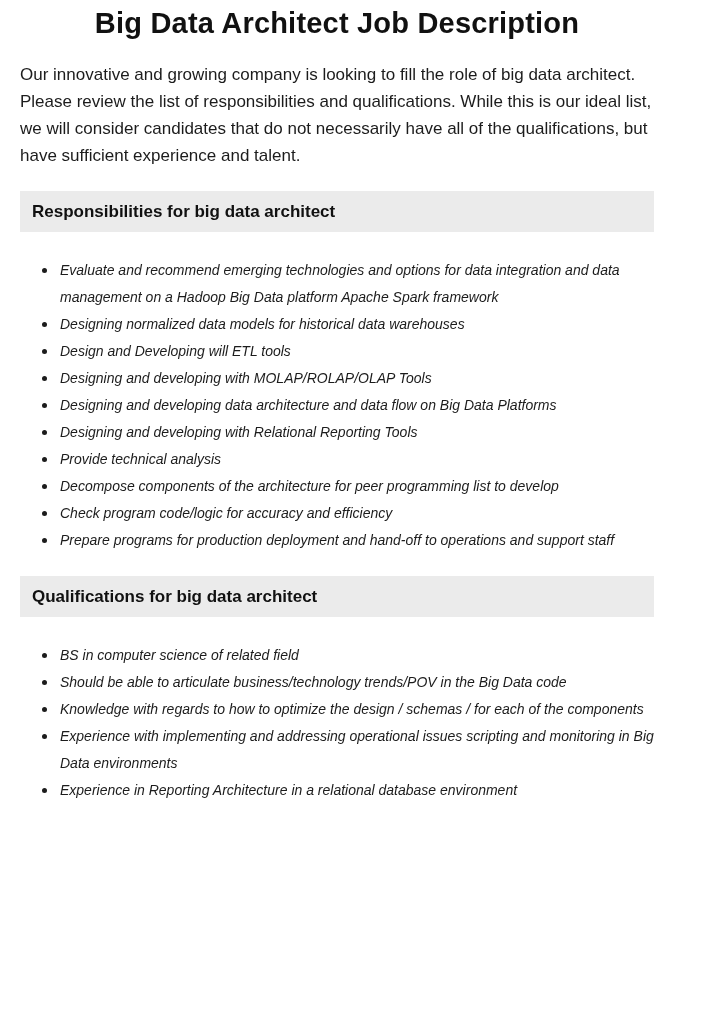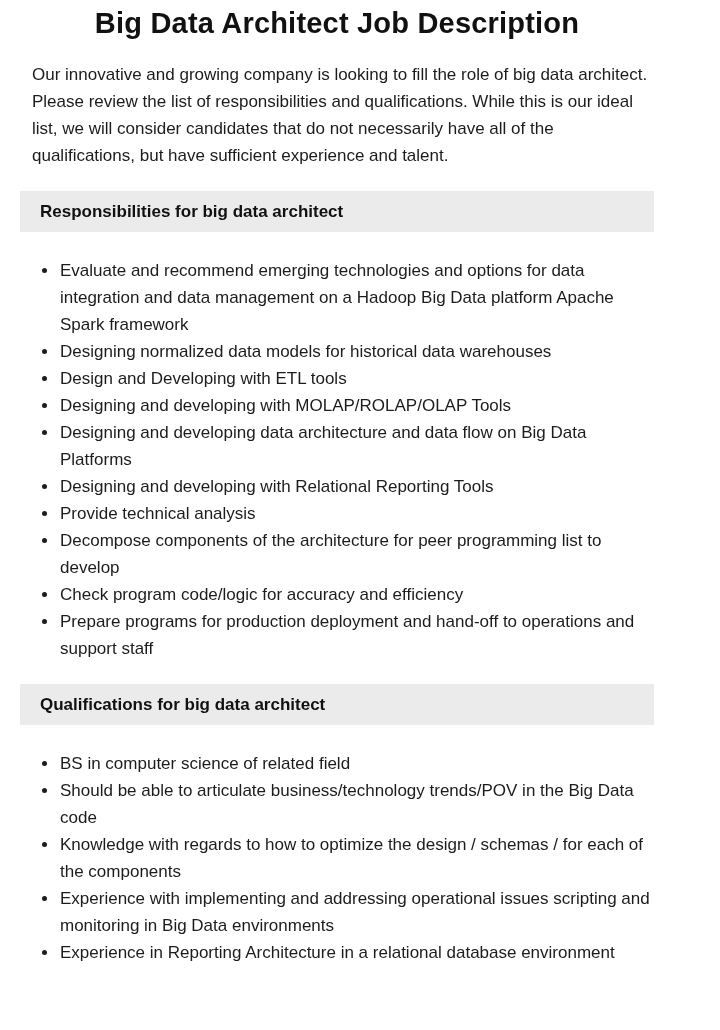--- a/index.html
+++ b/index.html
@@ -25,43 +25,44 @@
     text-align: center;
     margin: 0;
     padding-top: 7px;
     line-height: 33px;
     letter-spacing: 0.2px;
     color: #111111;
   }
   .intro {
     font-size: 17px;
     line-height: 27px;
-    margin: 21px 0 0 12px;
+    margin: 21px 0 0 0;
   }
   .section-header {
     background: var(--bar-bg, #ebebeb);
     height: 41px;
     display: flex;
     align-items: center;
-    padding-left: 20px;
+    padding-left: 12px;
     box-sizing: border-box;
     margin-top: 22px;
   }
   .section-header h2 {
     font-size: 17px;
     font-weight: bold;
     margin: 0;
     color: #111111;
   }
   ul.bullet-list {
     list-style: none;
     margin: 25px 0 0 0;
     padding: 0;
-    font-size: 17px;
+    font-size: 14px;
     line-height: 27px;
+    font-style: italic;
   }
   ul.bullet-list li {
     position: relative;
     padding-left: 40px;
     margin: 0;
   }
   ul.bullet-list li .bullet-dot {
     position: absolute;
     left: 22px;
     top: 11px;
@@ -80,21 +81,21 @@
 
   <p class="intro">Our innovative and growing company is looking to fill the role of big data architect. Please review the list of responsibilities and qualifications. While this is our ideal list, we will consider candidates that do not necessarily have all of the qualifications, but have sufficient experience and talent.</p>
 
   <div class="section-header">
     <h2>Responsibilities for big data architect</h2>
   </div>
 
   <ul class="bullet-list">
     <li><span class="bullet-dot"></span><span>Evaluate and recommend emerging technologies and options for data integration and data management on a Hadoop Big Data platform Apache Spark framework</span></li>
     <li><span class="bullet-dot"></span><span>Designing normalized data models for historical data warehouses</span></li>
-    <li><span class="bullet-dot"></span><span>Design and Developing with ETL tools</span></li>
+    <li><span class="bullet-dot"></span><span>Design and Developing will ETL tools</span></li>
     <li><span class="bullet-dot"></span><span>Designing and developing with MOLAP/ROLAP/OLAP Tools</span></li>
     <li><span class="bullet-dot"></span><span>Designing and developing data architecture and data flow on Big Data Platforms</span></li>
     <li><span class="bullet-dot"></span><span>Designing and developing with Relational Reporting Tools</span></li>
     <li><span class="bullet-dot"></span><span>Provide technical analysis</span></li>
     <li><span class="bullet-dot"></span><span>Decompose components of the architecture for peer programming list to develop</span></li>
     <li><span class="bullet-dot"></span><span>Check program code/logic for accuracy and efficiency</span></li>
     <li><span class="bullet-dot"></span><span>Prepare programs for production deployment and hand-off to operations and support staff</span></li>
   </ul>
 
   <div class="section-header">

